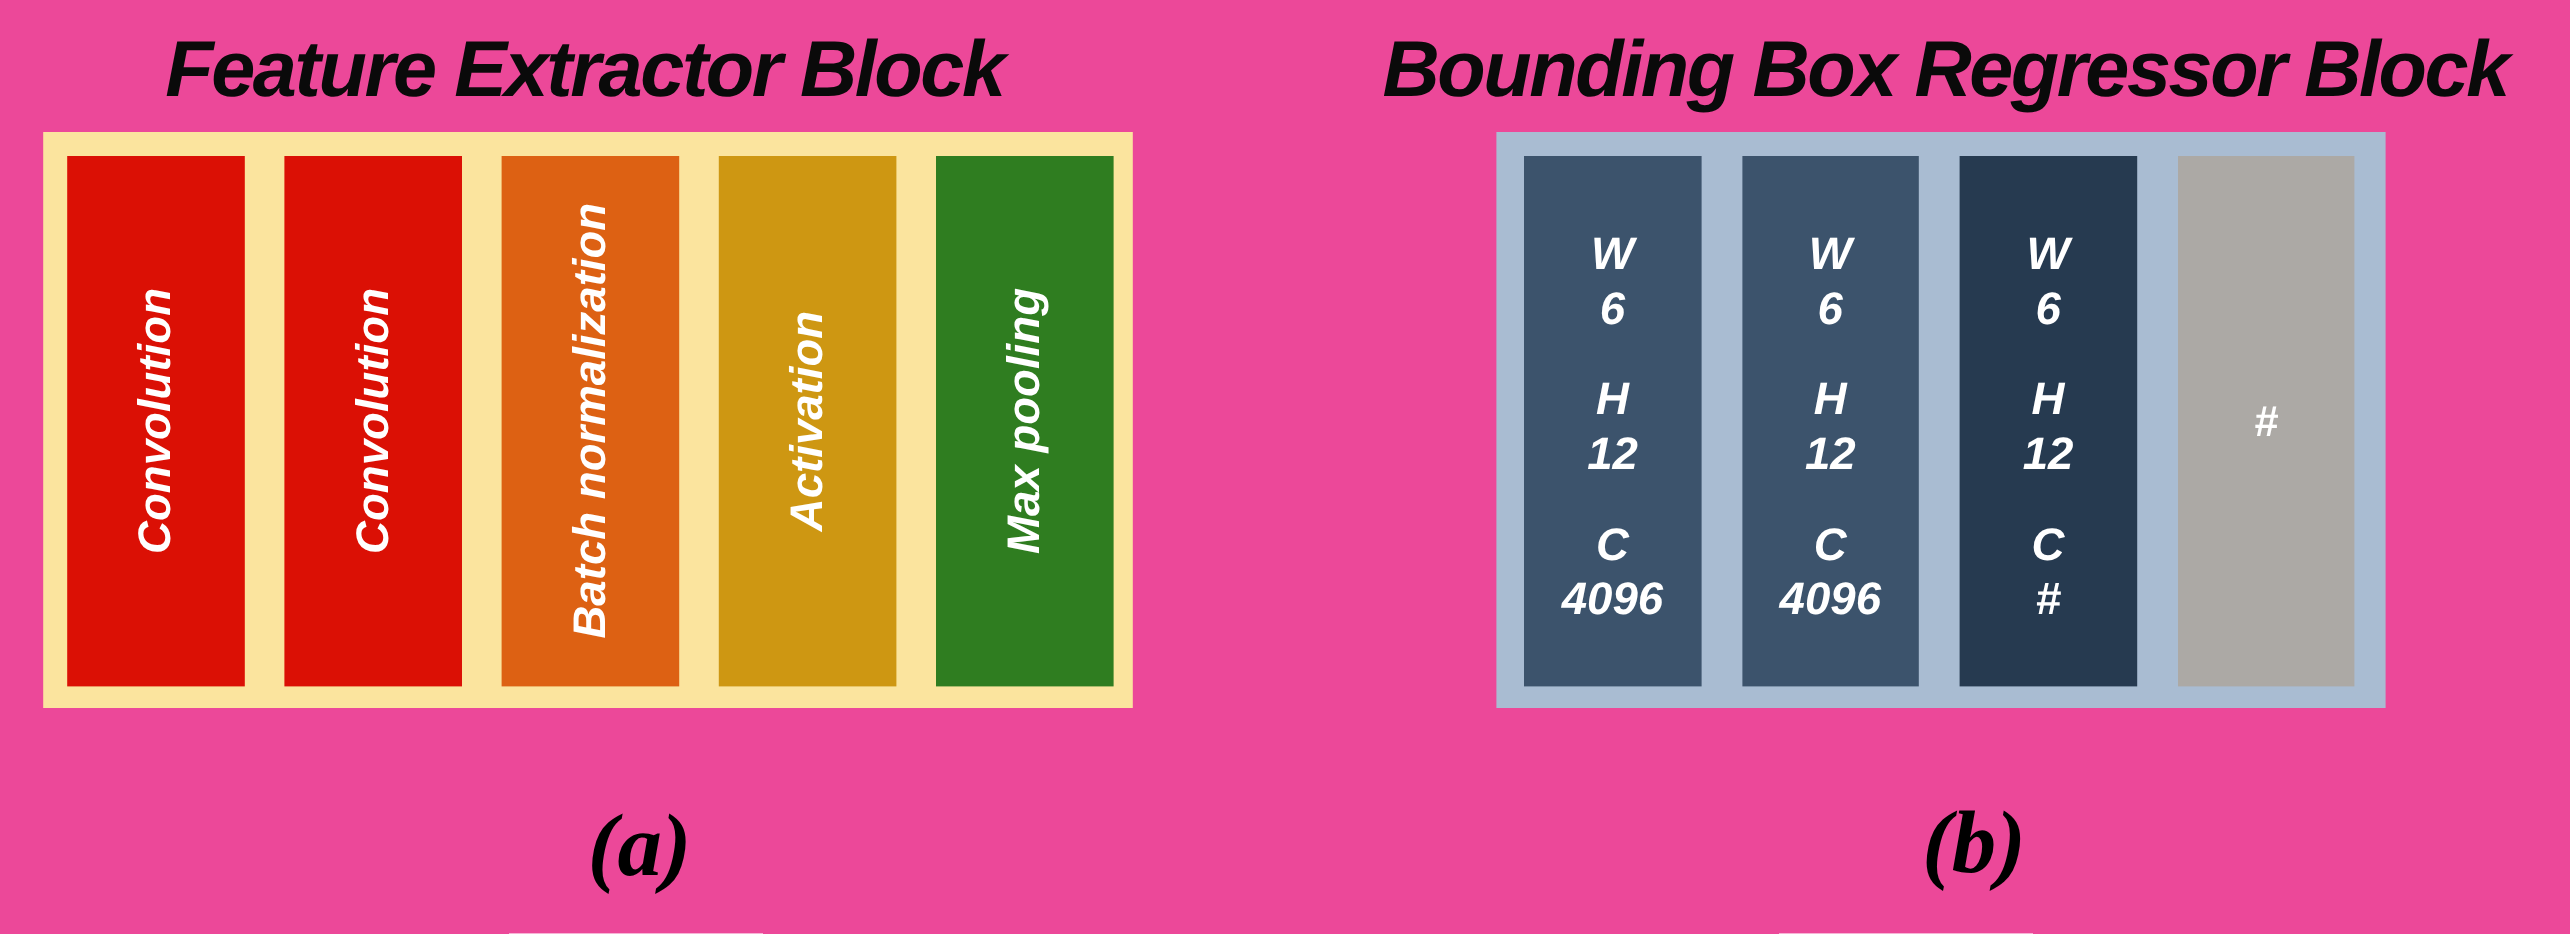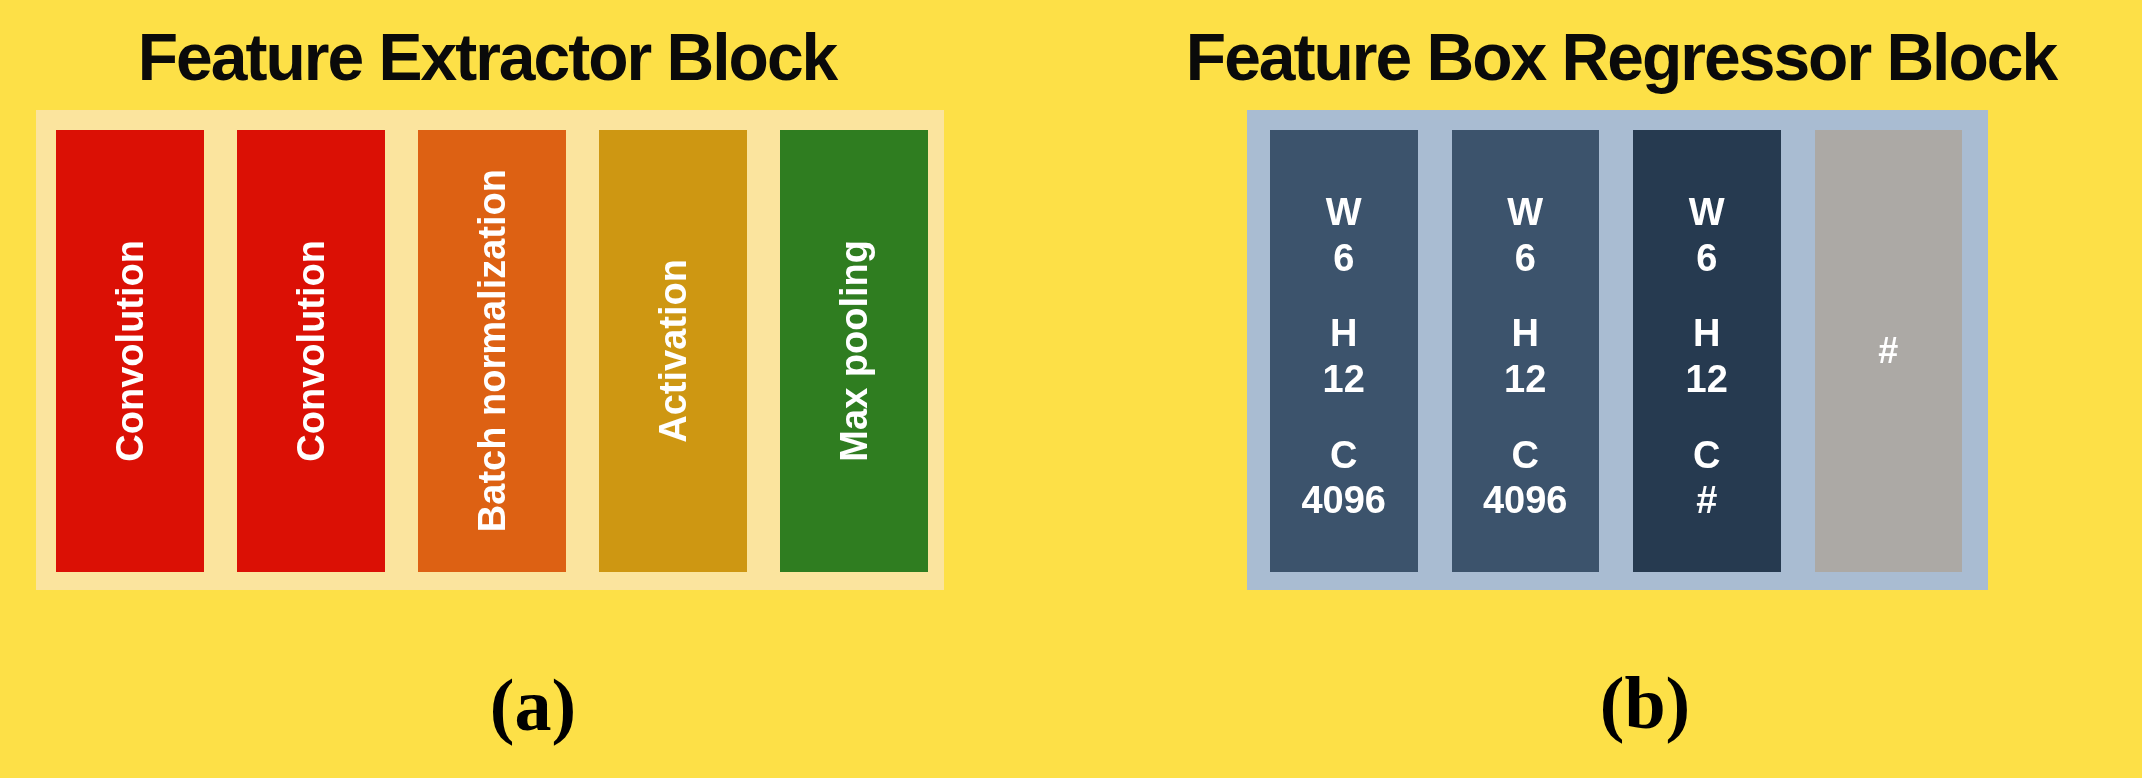--- a/index.html
+++ b/index.html
@@ -1,21 +1,22 @@
 <!DOCTYPE html>
 <html><head>
 <meta charset="utf-8">
 <style>
   html,body{margin:0;padding:0;background:#ffffff;}
   #canvas{
     position:relative;
     width:2142px;height:778px;
-    background:#fde047;
+    background:#ec4899;
     font-family:"Liberation Sans", sans-serif;
     overflow:hidden;
+    font-style:italic;
   }
   .title{
     position:absolute;
     top:24px;
     transform:translateX(-50%);
     font-size:66px;
     font-weight:bold;
     letter-spacing:-2px;
     color:#0a0a0a;
     white-space:nowrap;
@@ -86,21 +87,21 @@
   }
   .caption-a{left:533px;top:668px;}
   .caption-b{left:1645px;top:666px;}
 </style>
 </head>
 <body>
 
 <div id="canvas">
 
   <div class="title title-a">Feature Extractor Block</div>
-  <div class="title title-b">Feature Box Regressor Block</div>
+  <div class="title title-b">Bounding Box Regressor Block</div>
 
   <div class="container container-a" style="background-color: rgb(251, 228, 158);">
     <div class="bar" style="background-color: rgb(219, 16, 5);">
       <span class="vlabel">Convolution</span>
     </div>
     <div class="bar" style="background-color: rgb(219, 16, 5);">
       <span class="vlabel">Convolution</span>
     </div>
     <div class="bar" style="background-color: rgb(221, 97, 19);">
       <span class="vlabel">Batch normalization</span>

